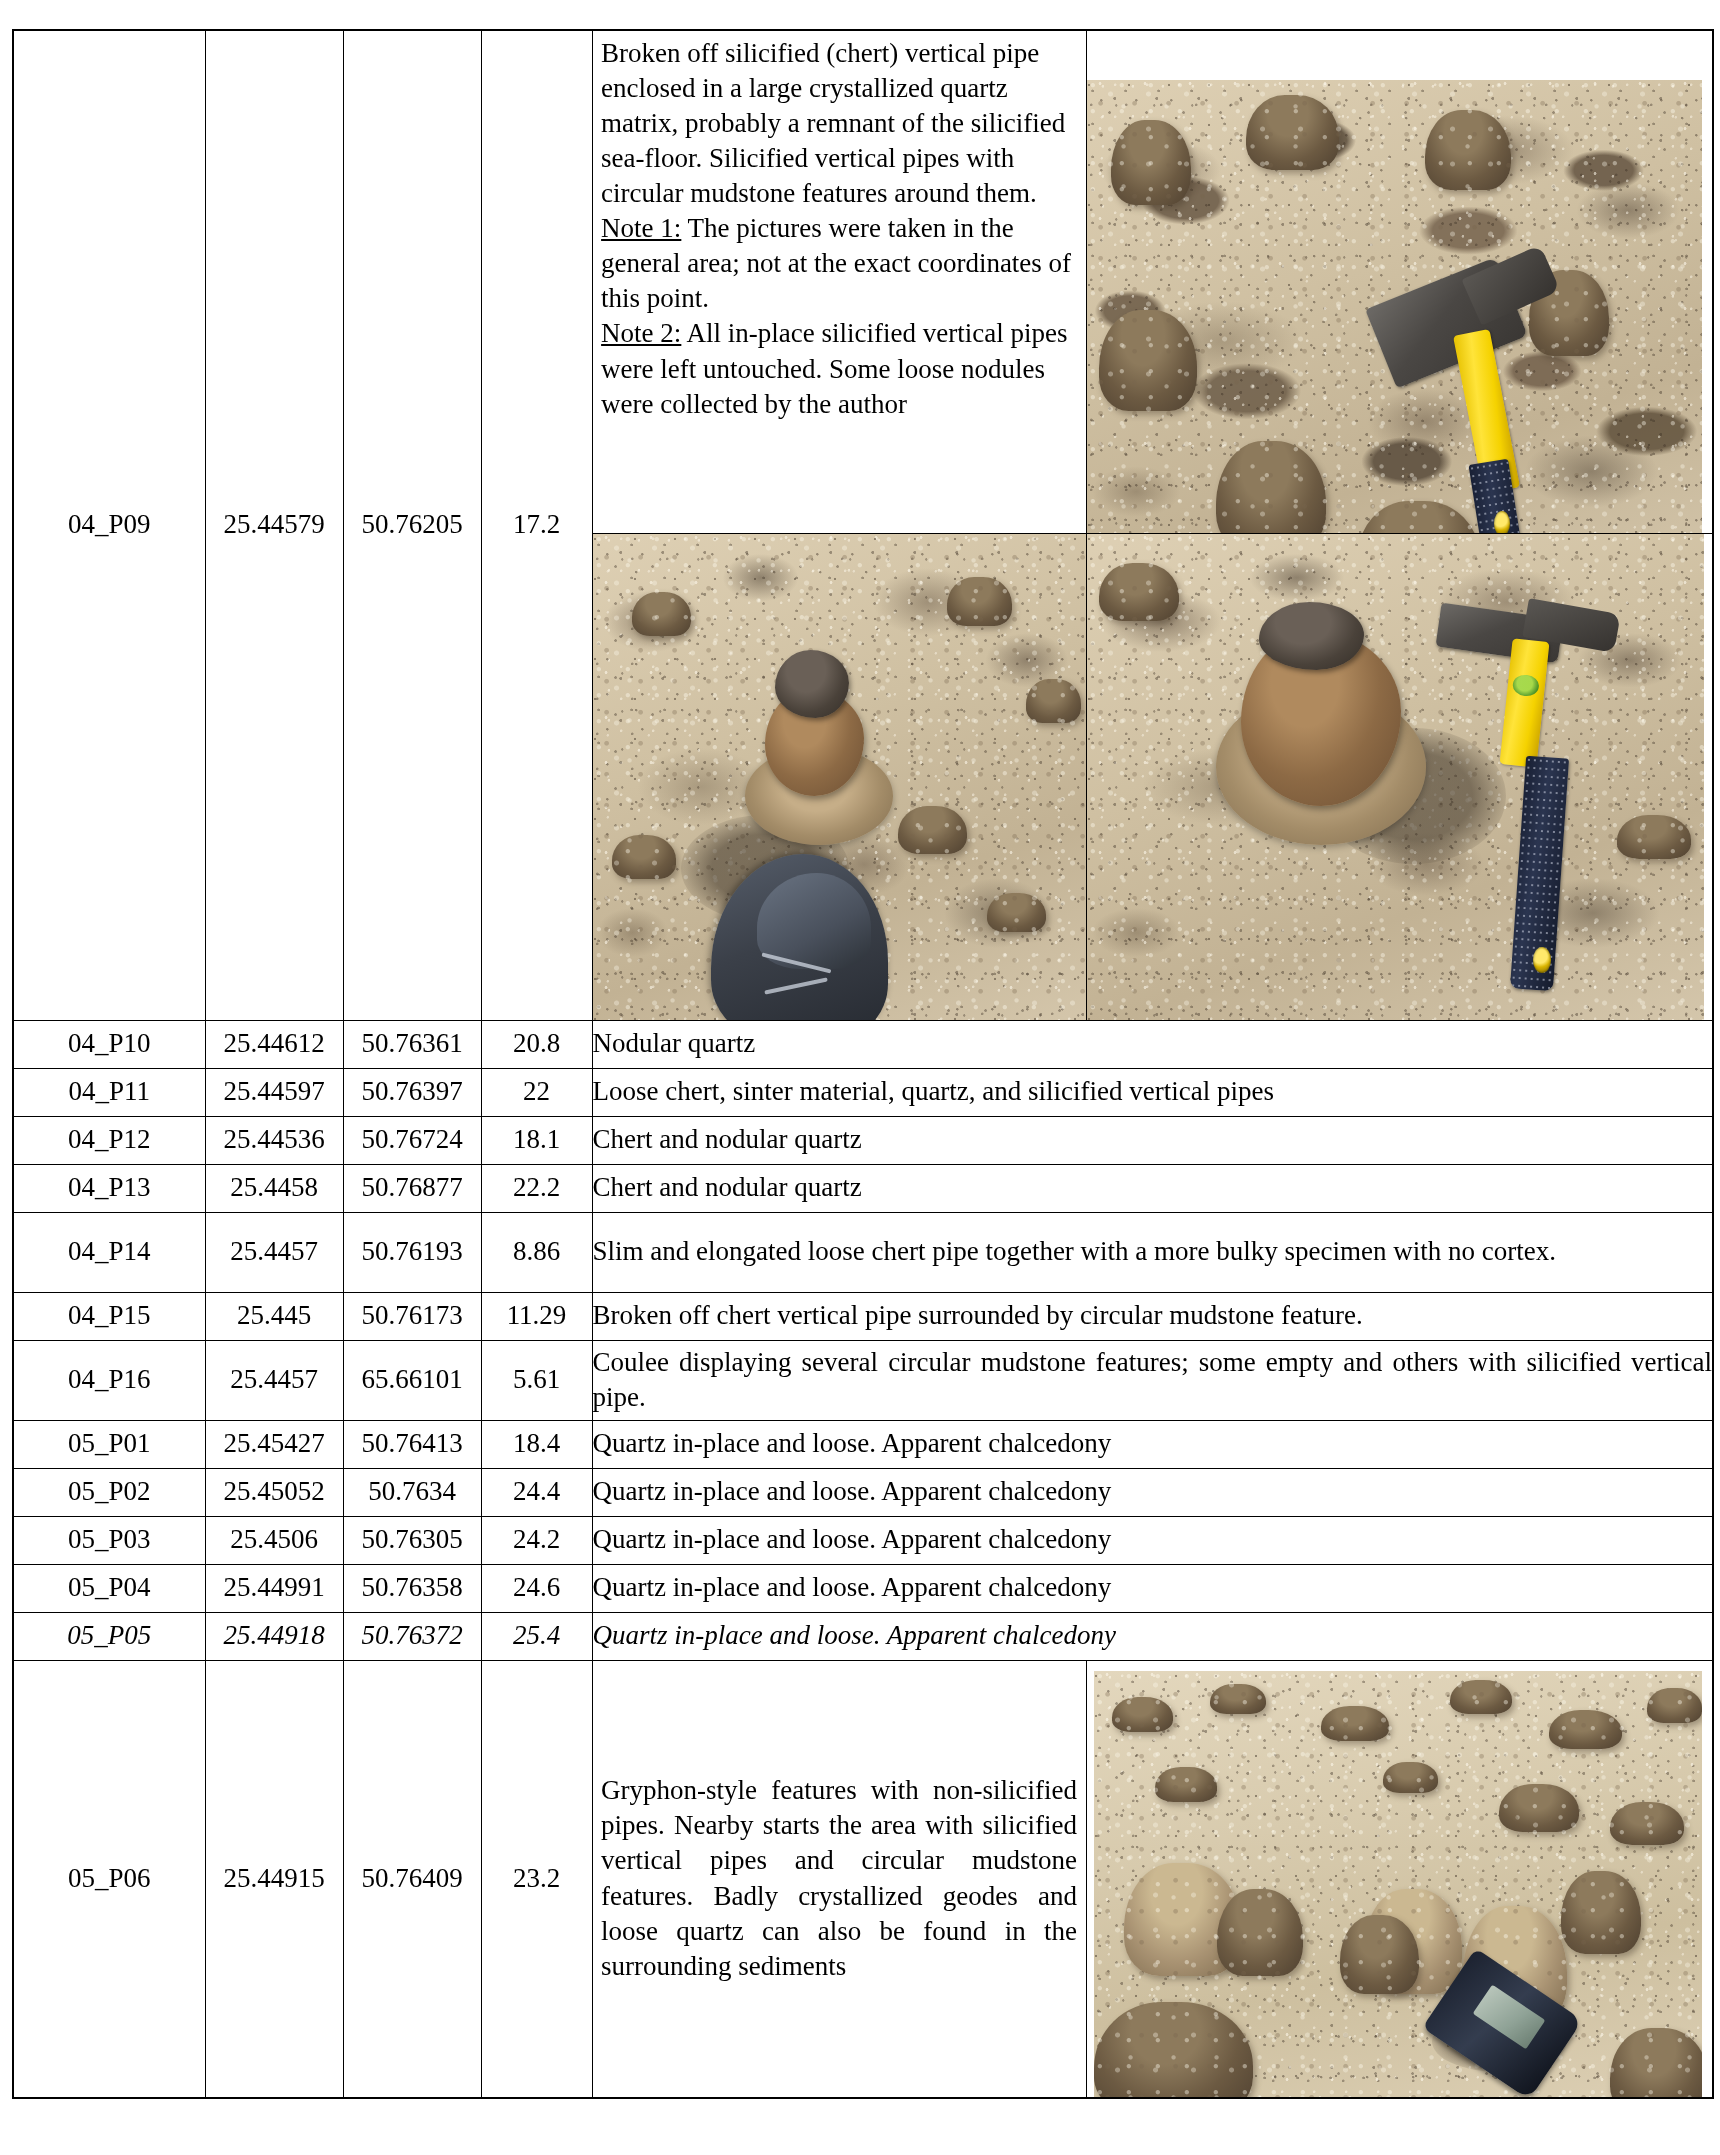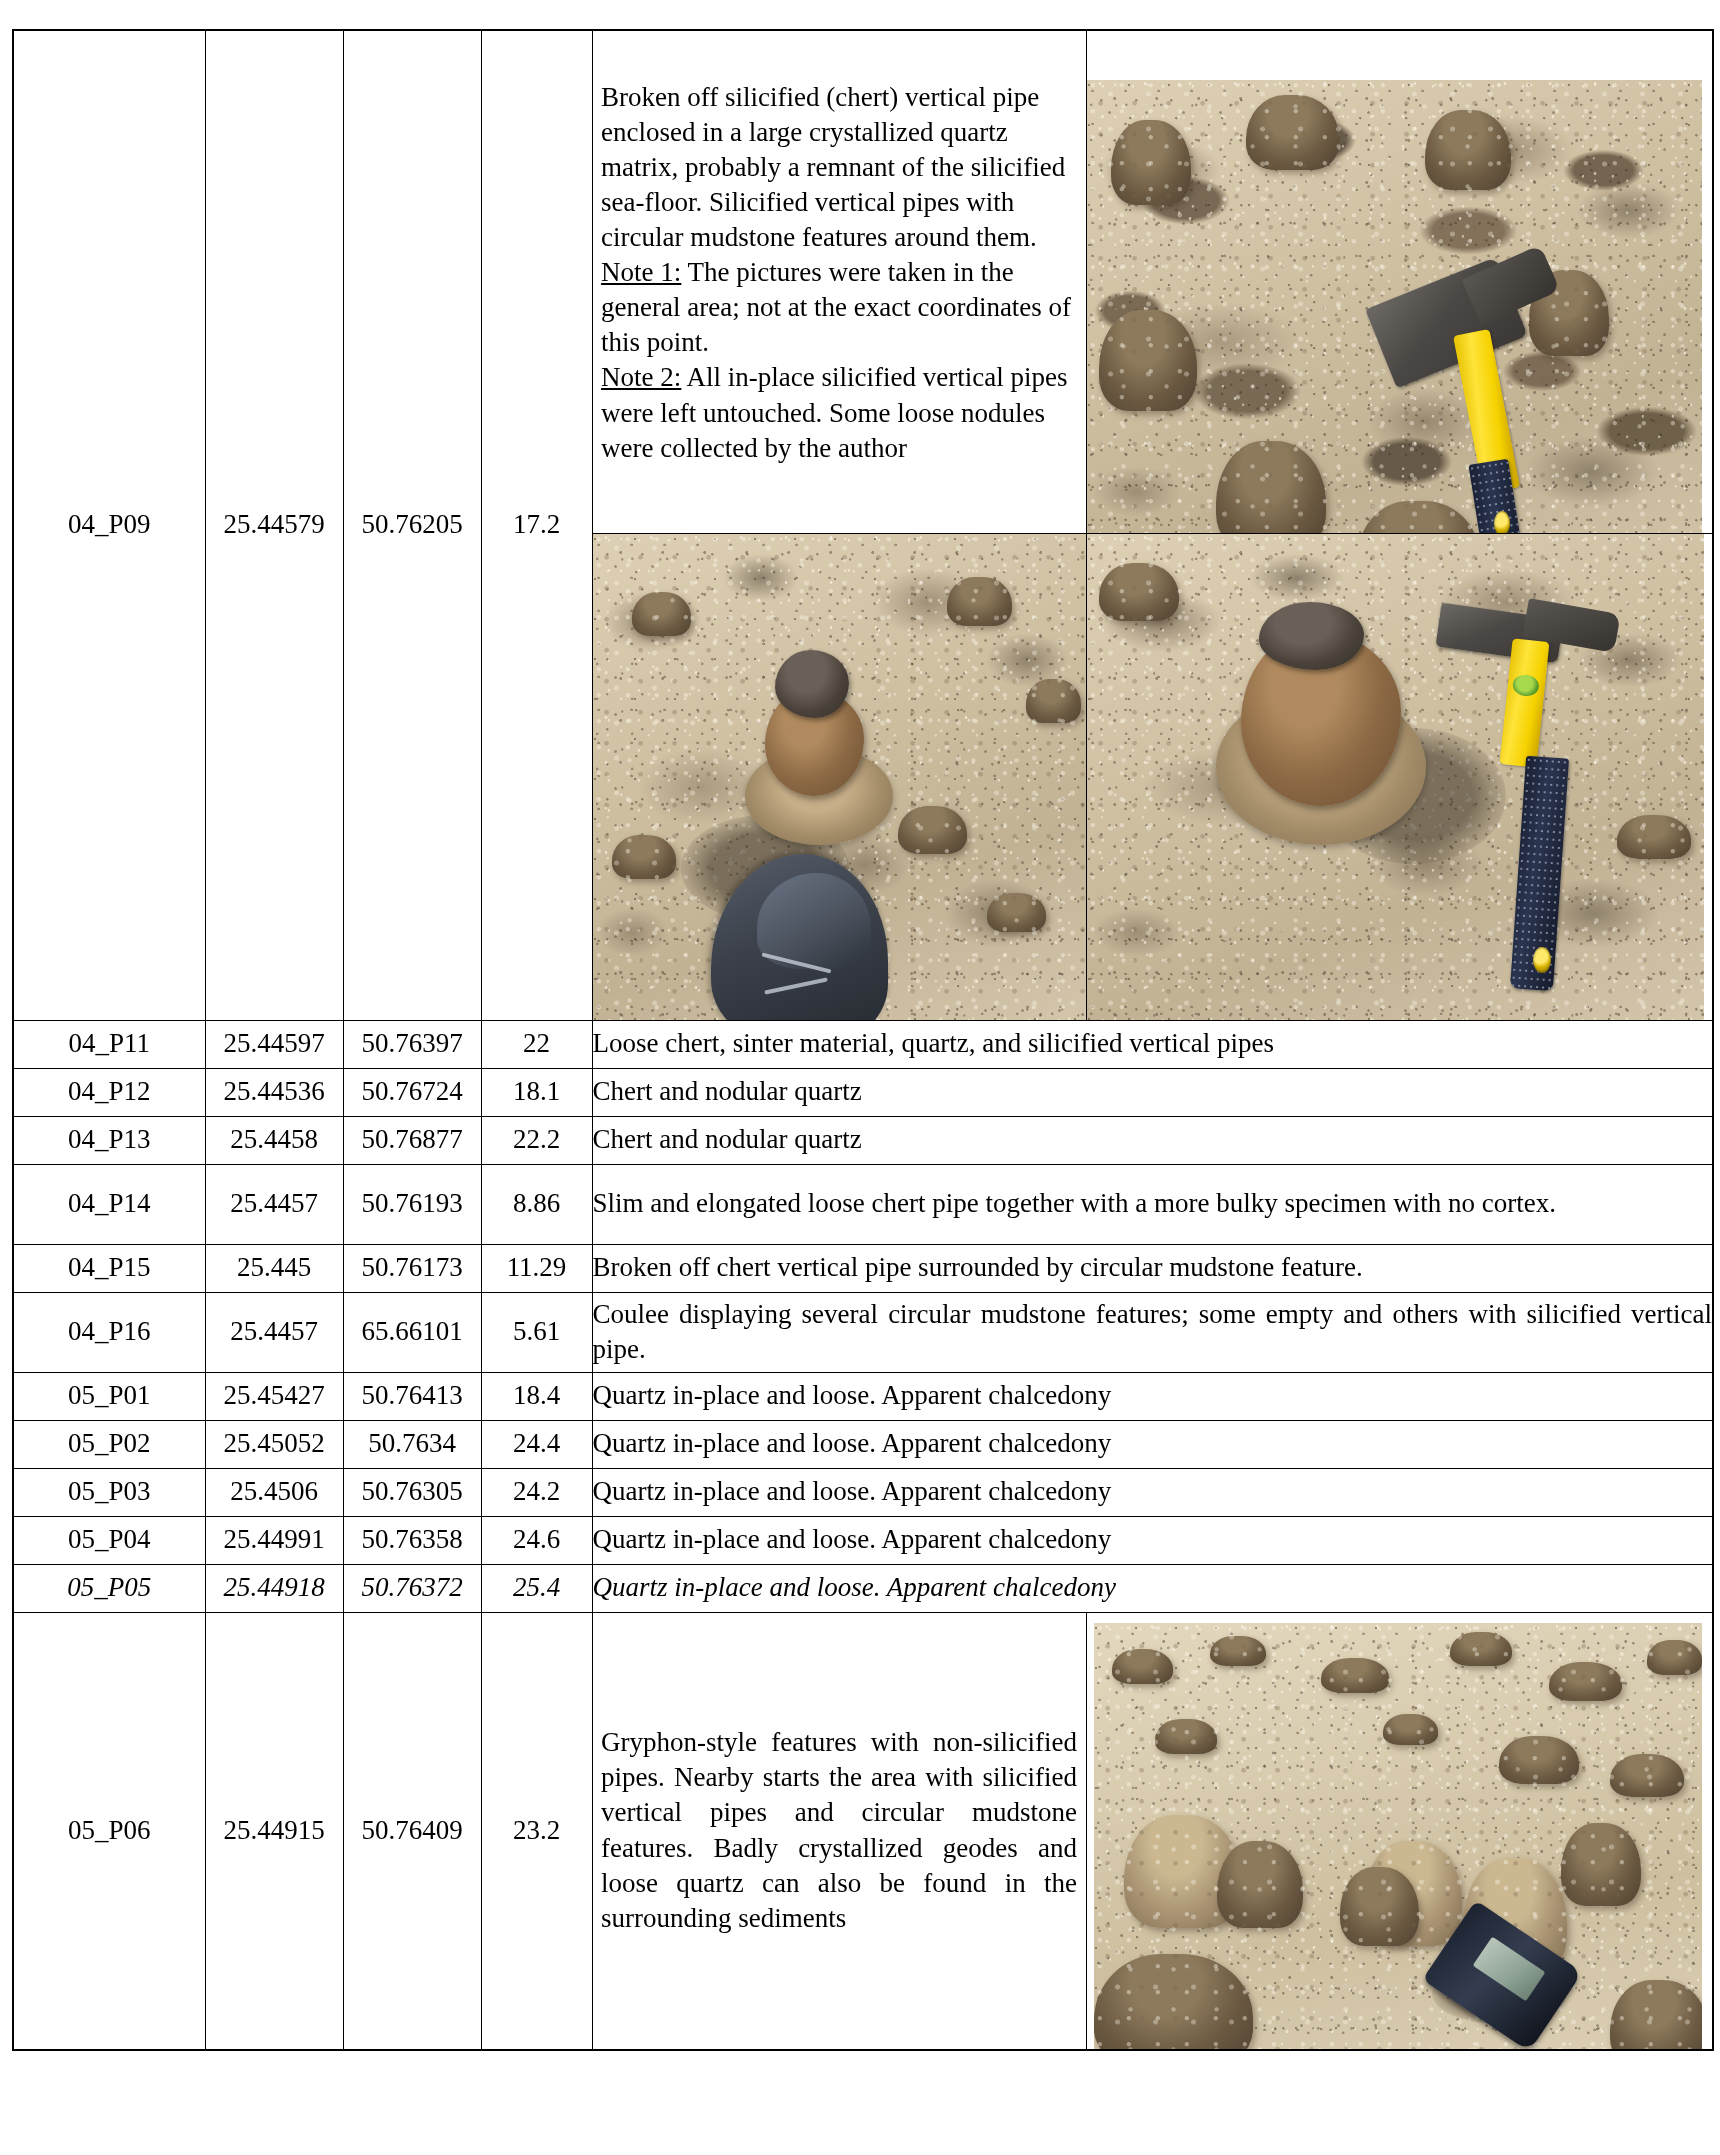--- a/index.html
+++ b/index.html
@@ -306,21 +306,21 @@
 
       <tr style="height:990px;">
         <td class="id">04_P09</td>
         <td class="lat">25.44579</td>
         <td class="lon">50.76205</td>
         <td class="elev">17.2</td>
         <td class="desc" style="padding:0;">
           <div class="photo-row-wrap">
 
             <div class="photo-top" style="height:502px;">
-              <div class="text-block" style="width:493px;margin-top:44px;">
+              <div class="text-block" style="width:493px;">
                 <span>Broken off silicified (chert) vertical pipe enclosed in a large crystallized quartz matrix, probably a remnant of the silicified sea-floor.   Silicified vertical pipes with circular mudstone features around them.</span><br>
                 <span class="note-label">Note 1:</span><span>  The pictures were taken in the general area; not at the exact coordinates of this point.</span><br>
                 <span class="note-label">Note 2:</span><span> All in-place silicified vertical pipes were left untouched.  Some loose nodules were collected by the author</span>
               </div>
 
               <div class="photo-cell" style="width:616px;">
                 <div class="ph" style="position:absolute;left:0;top:49px;right:0;bottom:0;">
                   <div class="ground"></div>
                   <div class="rubble"></div>
                   <div class="speckle"></div>
@@ -404,20 +404,27 @@
                     <div class="eyelet" style="left:72.3%;top:85%;width:3%;height:5.5%;"></div>
                   </div>
                 </div>
               </div>
             </div>
 
           </div>
         </td>
       </tr>
 
+      <tr style="height:48px;">
+        <td class="id">04_P10</td>
+        <td class="lat">25.44612</td>
+        <td class="lon">50.76361</td>
+        <td class="elev">20.8</td>
+        <td class="desc mid">Nodular quartz</td>
+      </tr>
 
       <tr style="height:48px;">
         <td class="id">04_P11</td>
         <td class="lat">25.44597</td>
         <td class="lon">50.76397</td>
         <td class="elev">22</td>
         <td class="desc mid">Loose chert, sinter material, quartz, and silicified vertical pipes</td>
       </tr>
 
       <tr style="height:48px;">

